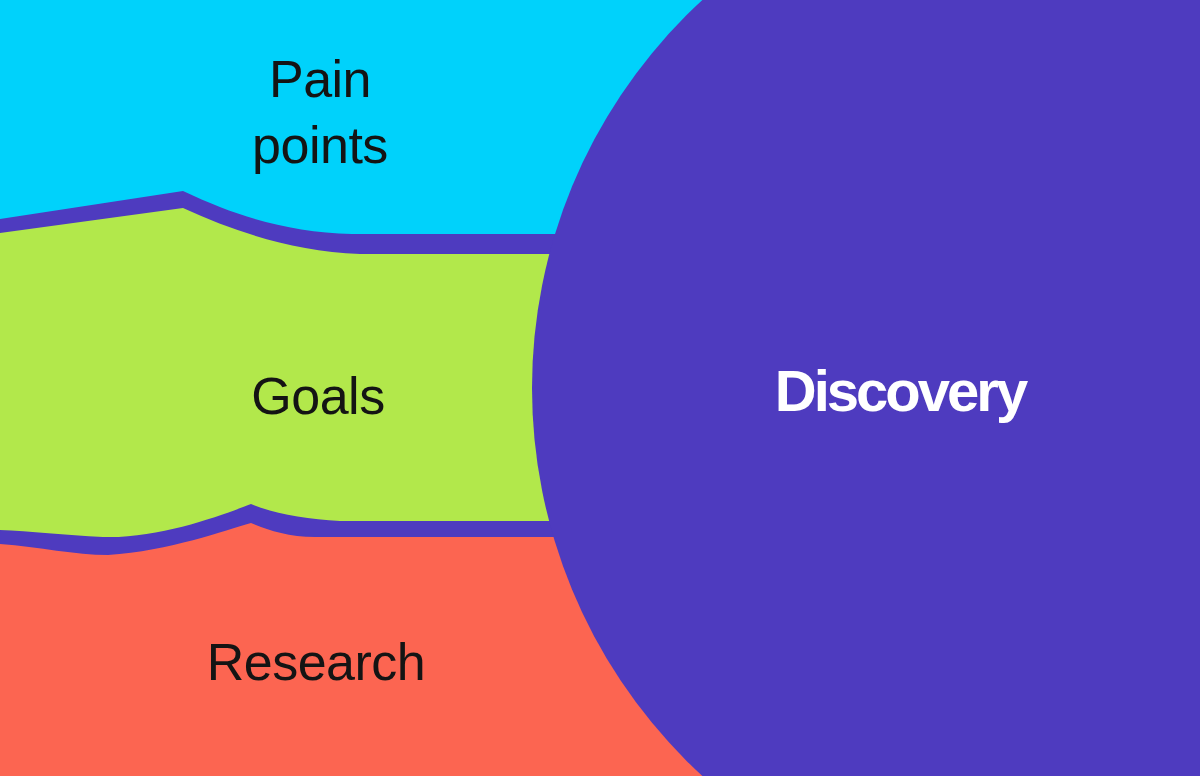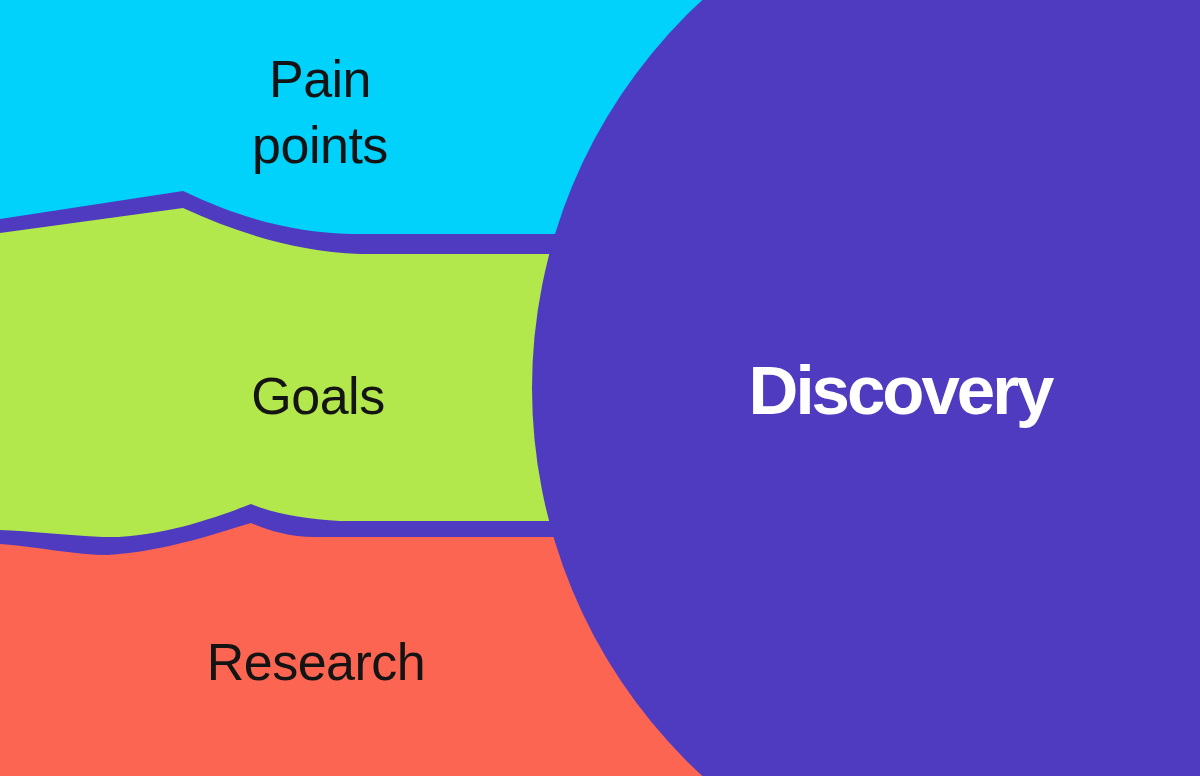--- a/index.html
+++ b/index.html
@@ -28,21 +28,21 @@
     white-space: normal;
     user-select: none;
   }
   .label.pain     { left: 320px; top: 112px; width: 250px; }
   .label.goals    { left: 318px; top: 396px; }
   .label.research { left: 316px; top: 662px; }
   .label.discovery {
     left: 900px; top: 391px;
     color: #FFFFFF;
     font-weight: bold;
-    font-size: 69px;
+    font-size: 58px;
     letter-spacing: -3px;
     white-space: nowrap;
   }
 </style>
 </head>
 <body>
 
 <div class="stage">
 
   <svg width="1200" height="776" viewBox="0 0 1200 776" aria-hidden="true">

